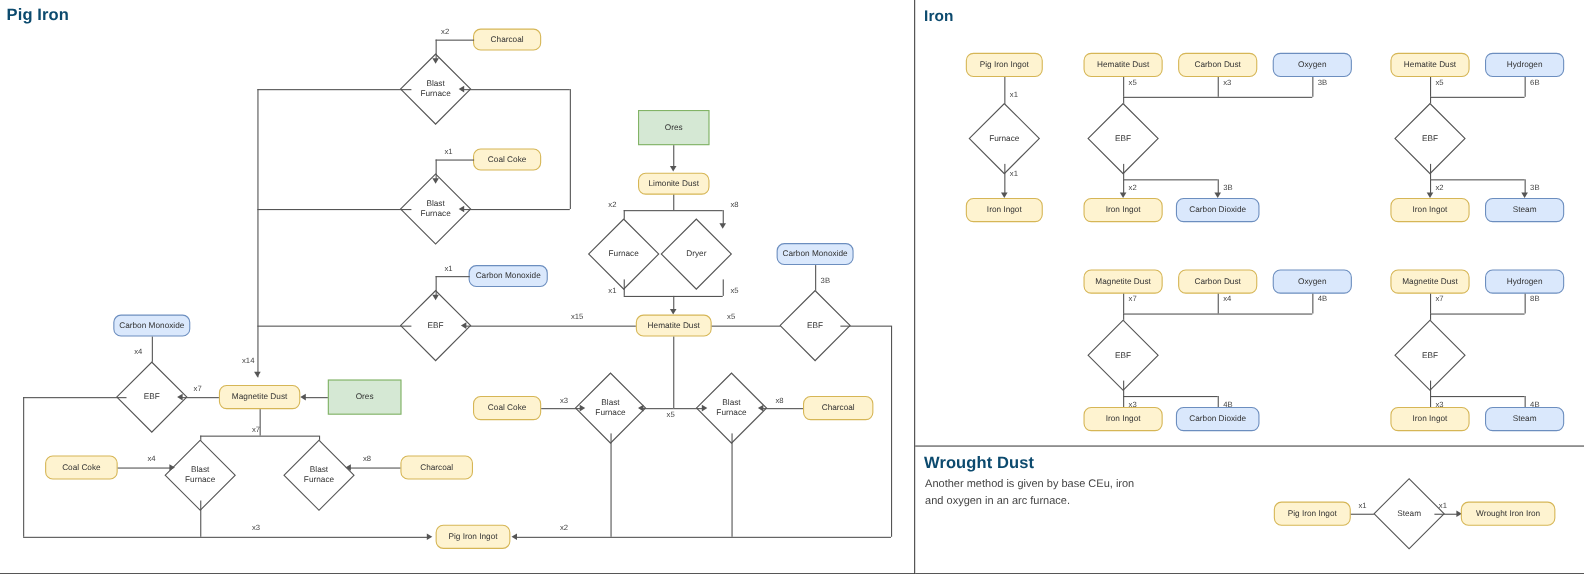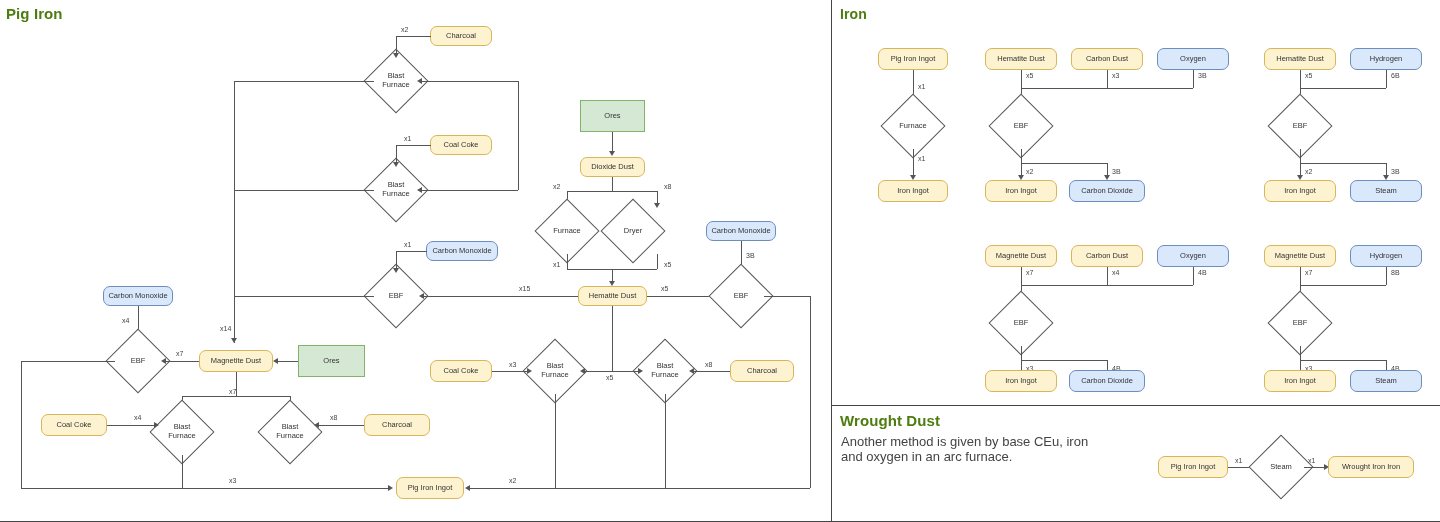--- a/index.html
+++ b/index.html
@@ -11,28 +11,28 @@
   }
   #root{position:relative;width:1440px;height:522px;}
 
   
   .panel{position:absolute;box-sizing:border-box;}
   #panel-pig-iron{left:0;top:0;width:832px;height:522px;border-right:1px solid #444;border-bottom:1px solid #444;}
   #panel-iron{left:832px;top:0;width:608px;height:406px;border-bottom:1px solid #444;}
   #panel-wrought{left:832px;top:406px;width:608px;height:116px;border-bottom:1px solid #444;}
 
   .panel-title{
-    position:absolute;font-weight:bold;color:#4d7c0f;
+    position:absolute;font-weight:bold;color:#0c4a6e;
     letter-spacing:.1px;white-space:nowrap;
   }
   #title-pig-iron{left:6px;top:5px;font-size:15px;}
   #title-iron{left:840px;top:6px;font-size:14px;}
   #title-wrought{left:840px;top:412px;font-size:15px;}
   .panel-note{
-    position:absolute;font-size:13px;color:#444;white-space:nowrap;line-height:1.1;
+    position:absolute;font-size:10px;color:#444;white-space:nowrap;line-height:1.1;
   }
   #note-wrought-1{left:841px;top:435px;}
   #note-wrought-2{left:841px;top:450px;}
 
   
   .node{
     position:absolute;box-sizing:border-box;
     display:flex;align-items:center;justify-content:center;text-align:center;
     font-size:7.5px;line-height:1.15;
     color:#333;
@@ -120,21 +120,21 @@
   <div class="elbl" style="left:404px;top:241px;">x1</div>
 
   <div class="ln lnh" style="left:234px;top:81px;width:140px;"></div>
   <div class="ln lnh" style="left:234px;top:190px;width:140px;"></div>
   <div class="ln lnh" style="left:234px;top:296px;width:140px;"></div>
   <div class="ln lnv" style="left:234px;top:81px;height:262px;"></div>
   <div class="arw d" style="left:230.5px;top:338px;"></div>
   <div class="elbl" style="left:220px;top:325px;">x14</div>
 
   <div class="node ores" style="left:580px;top:100px;width:65px;height:32px;">Ores</div>
-  <div class="node item" style="left:580px;top:157px;width:65px;height:20px;">Dioxide Dust</div>
+  <div class="node item" style="left:580px;top:157px;width:65px;height:20px;">Limonite Dust</div>
   <div class="ln lnv" style="left:612px;top:132px;height:20px;"></div>
   <div class="arw d" style="left:608.5px;top:151px;"></div>
 
   <div class="ln lnv" style="left:612px;top:177px;height:14px;"></div>
   <div class="ln lnh" style="left:567px;top:191px;width:90px;"></div>
   <div class="ln lnv" style="left:567px;top:191px;height:13px;"></div>
   <div class="ln lnv" style="left:657px;top:191px;height:13px;"></div>
   <div class="arw d" style="left:563.5px;top:203px;"></div>
   <div class="arw d" style="left:653.5px;top:203px;"></div>
   <div class="elbl" style="left:553px;top:183px;">x2</div>

